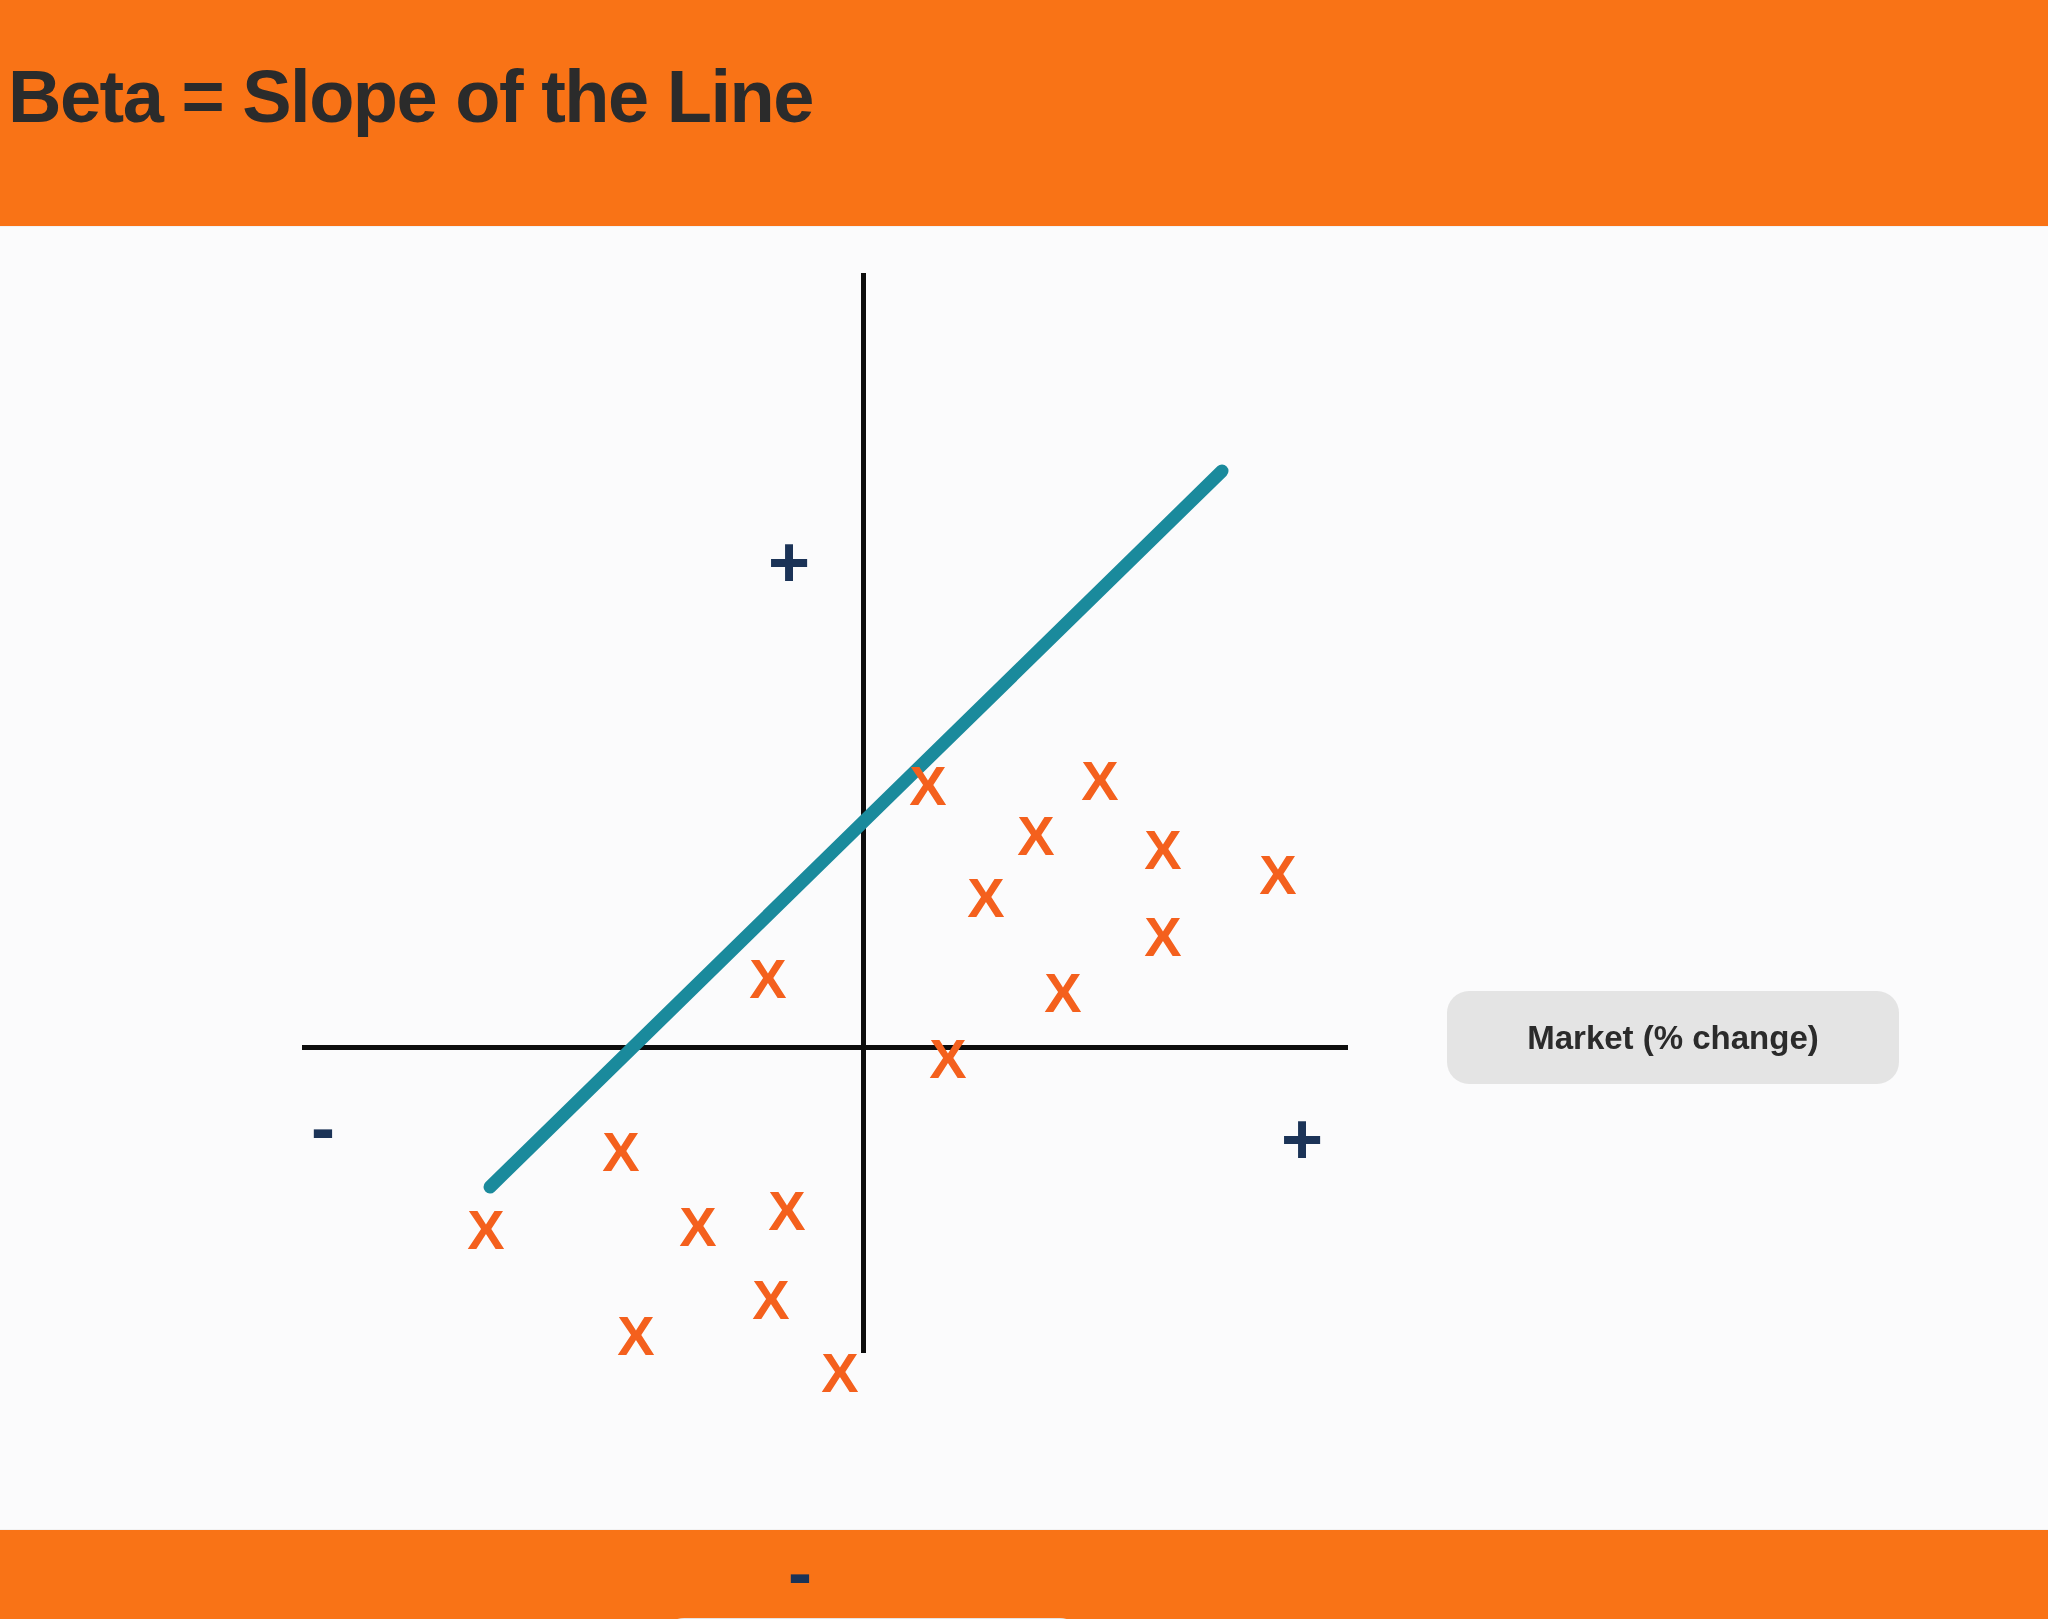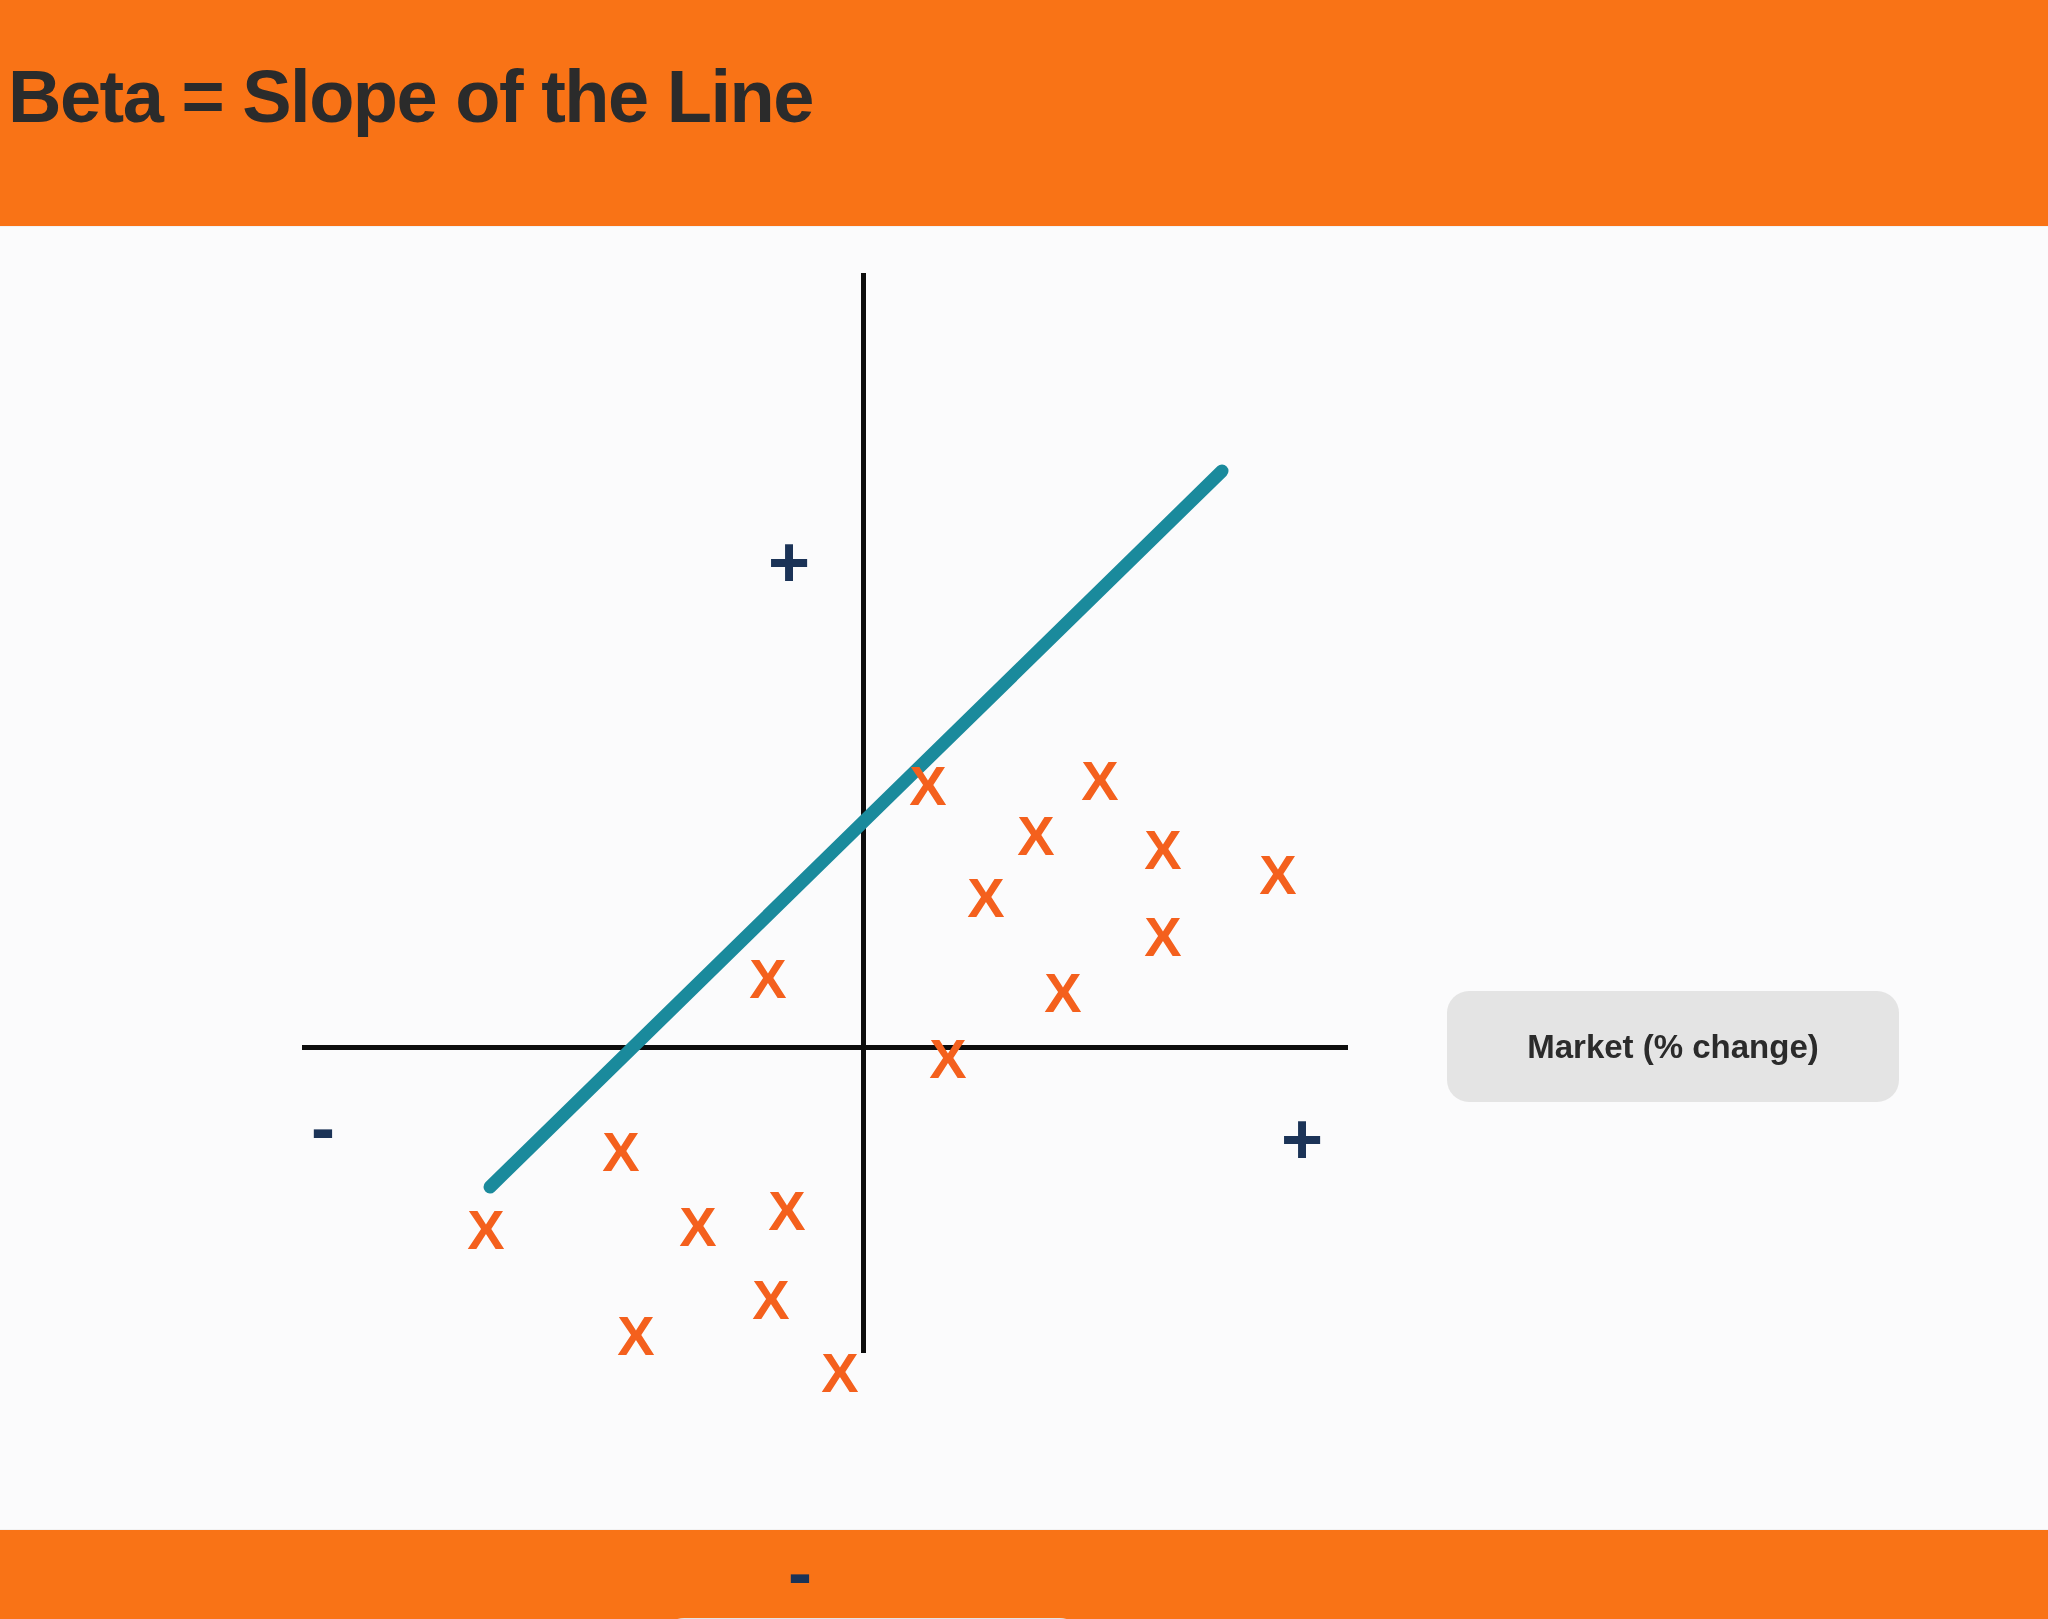--- a/index.html
+++ b/index.html
@@ -116,21 +116,21 @@
     font-weight: 700;
     display: flex;
     align-items: center;
     justify-content: center;
     white-space: nowrap;
   }
   #market-label {
     left: 1447px;
     top: 764px;
     width: 452px;
-    height: 111px;
+    height: 93px;
   }
   #share-label {
     left: 662px;
     top: 1391px;
     width: 420px;
     height: 111px;
   }
 </style>
 </head>
 <body>

